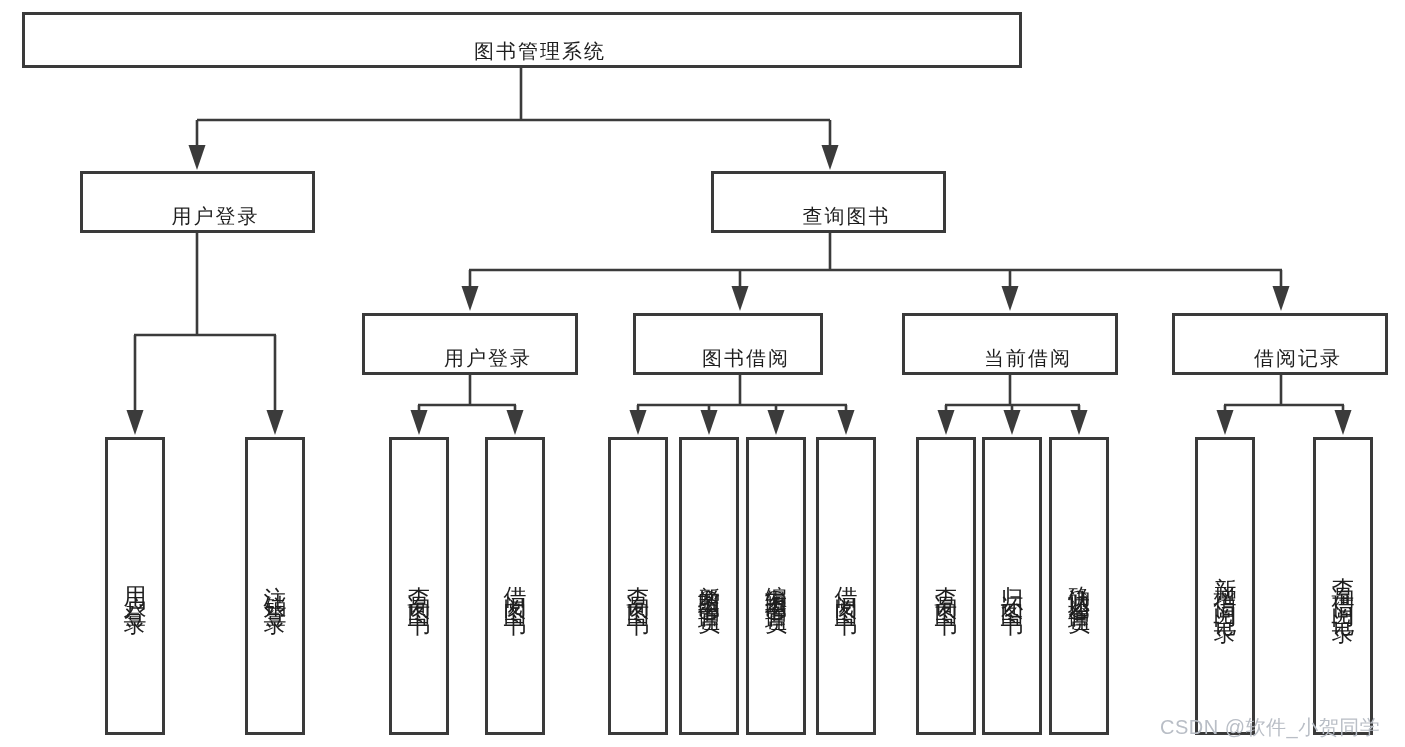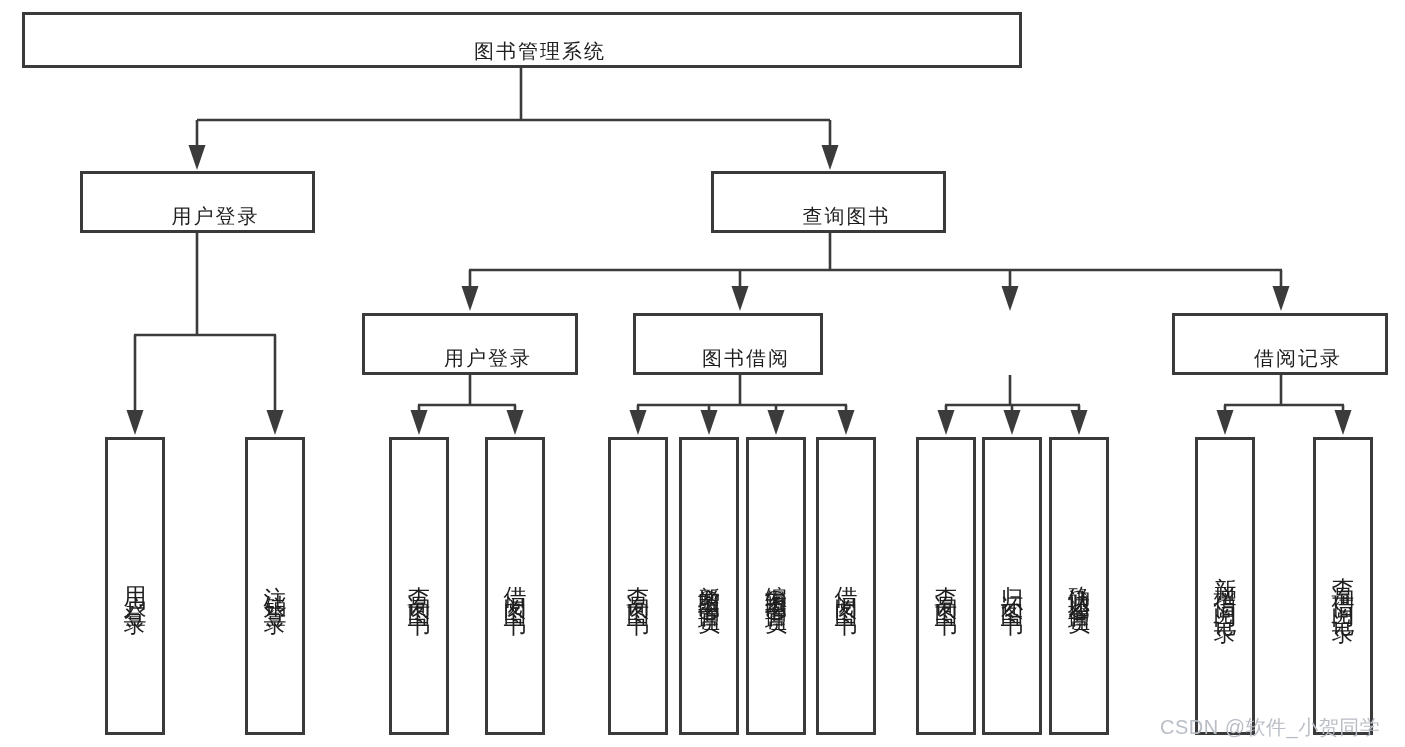--- a/index.html
+++ b/index.html
@@ -132,20 +132,23 @@
   <div class="hbox" style="left:711px;top:171px;width:235px;height:62px">
     <span>查询图书</span>
   </div>
 
   <div class="hbox" style="left:362px;top:313px;width:216px;height:62px">
     <span>用户登录</span>
   </div>
   <div class="hbox" style="left:633px;top:313px;width:190px;height:62px">
     <span>图书借阅</span>
   </div>
+  <div class="hbox" style="left:902px;top:313px;width:216px;height:62px">
+    <span>当前借阅</span>
+  </div>
   <div class="hbox" style="left:1172px;top:313px;width:216px;height:62px">
     <span>借阅记录</span>
   </div>
 
   <div class="vbox" style="left:105px">
     <span>用户登录</span>
   </div>
   <div class="vbox" style="left:245px">
     <span>注销登录</span>
   </div>

